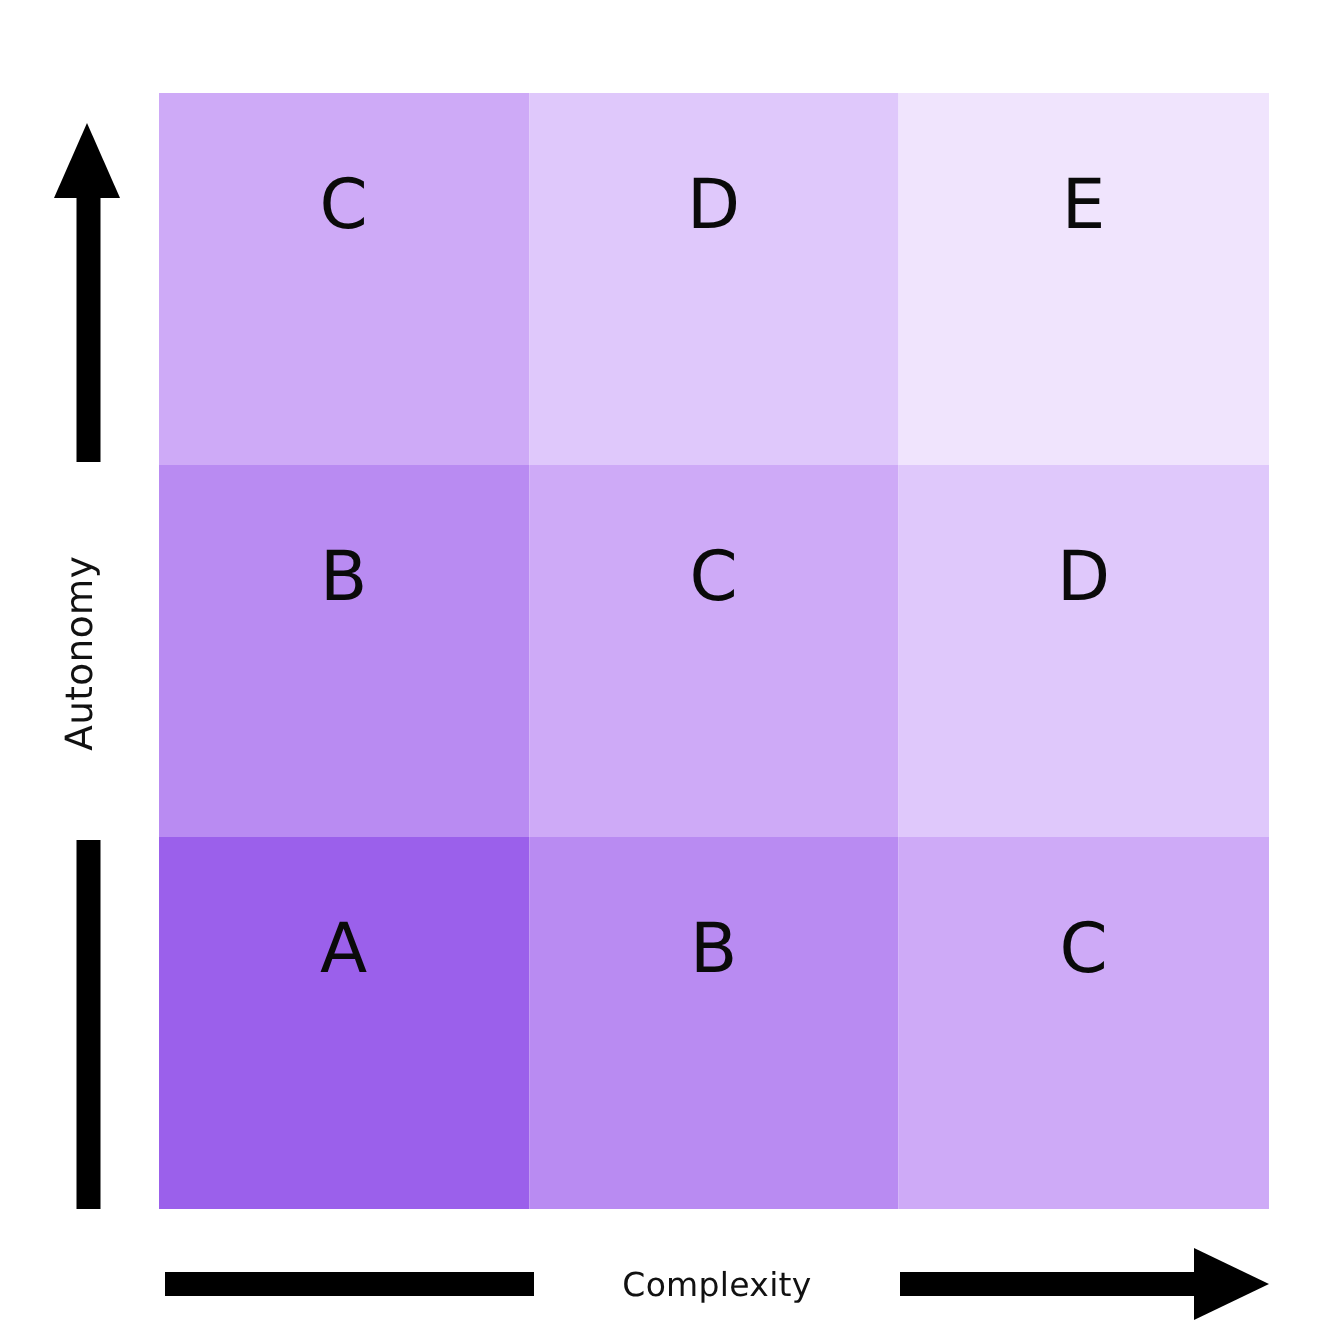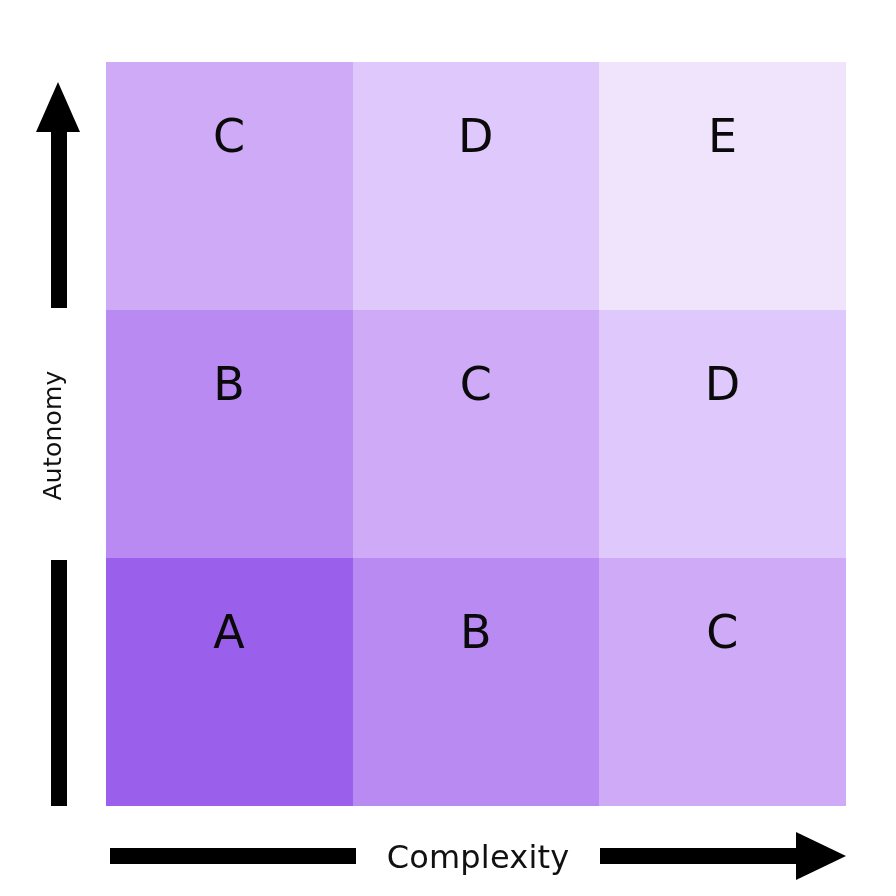--- a/index.html
+++ b/index.html
@@ -131,21 +131,21 @@
     position: absolute;
     left: 360px;
     top: 0;
     width: 236px;
     height: 62px;
     display: flex;
     align-items: center;
     justify-content: center;
   }
   #x-axis-label .txt {
-    font-size: 32px;
+    font-size: 22px;
     color: #111111;
     white-space: nowrap;
     font-family: "DejaVu Sans", sans-serif;
     letter-spacing: 0.2px;
   }
   #x-axis-arrow {
     position: absolute;
     left: 600px;
     top: 6px;
     width: 246px;

